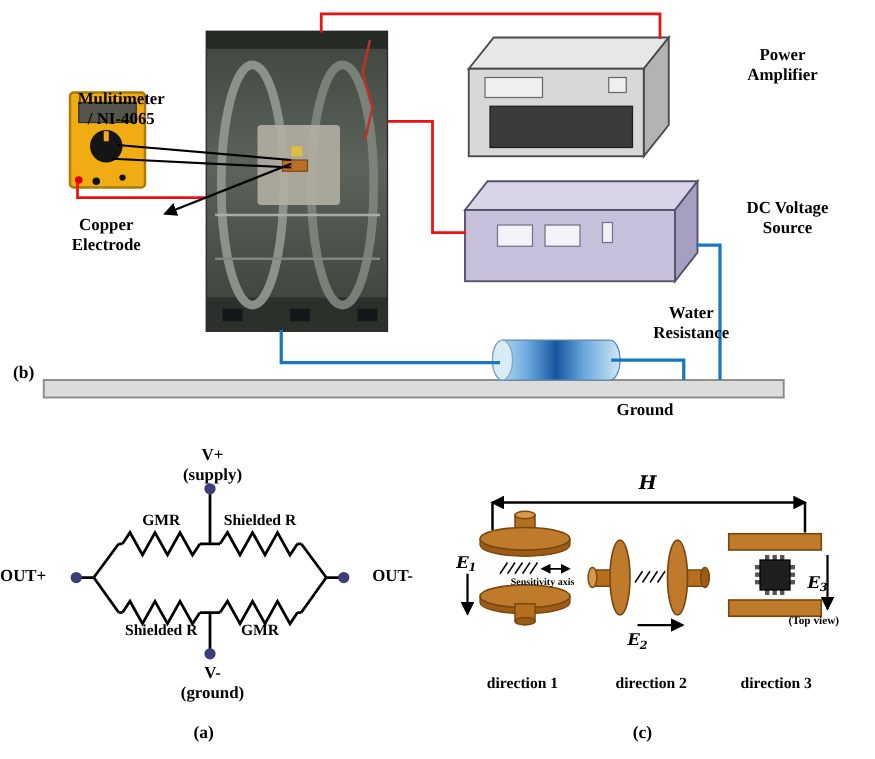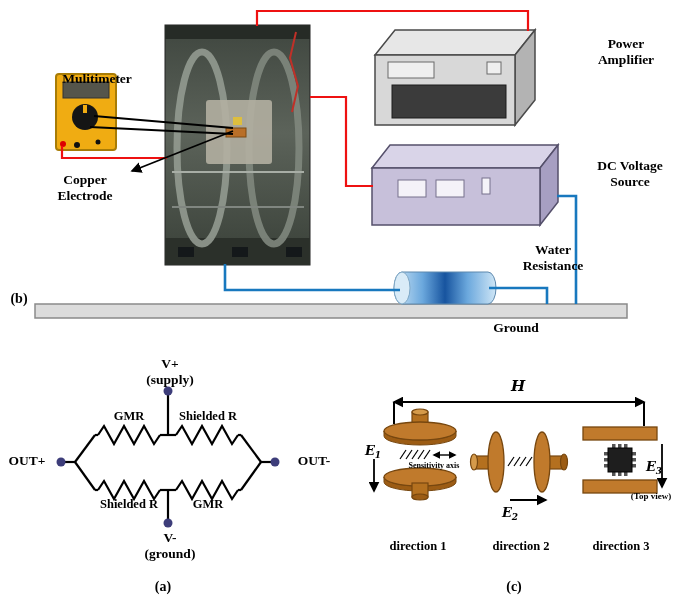--- a/index.html
+++ b/index.html
@@ -202,20 +202,21 @@
       <rect x="630" y="464" width="6" height="3.5"></rect>
       <rect x="608" y="448" width="24" height="24" fill="#1e1e1e" stroke="#000"></rect>
     </g>
     <line x1="662" y1="444" x2="662" y2="487" stroke="#000" stroke-width="1.8" marker-end="url(#arr)"></line>
   </g>
 </svg>
 
 
 <div class="label" style="left:36px;top:38px;width:122px;margin-top:33px;">
   <span class="ln">Mulitimeter</span>
+  <span class="ln">/ NI-4065</span>
 </div>
 
 <div class="label" style="left:33px;top:172px;width:104px;">
   <span class="ln">Copper</span>
   <span class="ln">Electrode</span>
 </div>
 
 <div class="label" style="left:574px;top:36px;width:104px;">
   <span class="ln">Power</span>
   <span class="ln">Amplifier</span>
@@ -242,21 +243,21 @@
 <div class="label" style="left:138px;top:356px;width:64px;">
   <span class="ln">V+</span>
   <span class="ln">(supply)</span>
 </div>
 
 <div class="label" style="left:138px;top:530px;width:64px;">
   <span class="ln">V-</span>
   <span class="ln">(ground)</span>
 </div>
 
-<div class="label" style="left:0px;top:453px;width:54px;text-align:center;">
+<div class="label" style="left:0px;top:453px;width:54px;text-align:left;">
   <span class="ln">OUT+</span>
 </div>
 
 <div class="label" style="left:284px;top:453px;width:60px;text-align:center;">
   <span class="ln">OUT-</span>
 </div>
 
 <div class="label mid" style="left:99px;top:409px;width:60px;">
   <span class="ln">GMR</span>
 </div>

